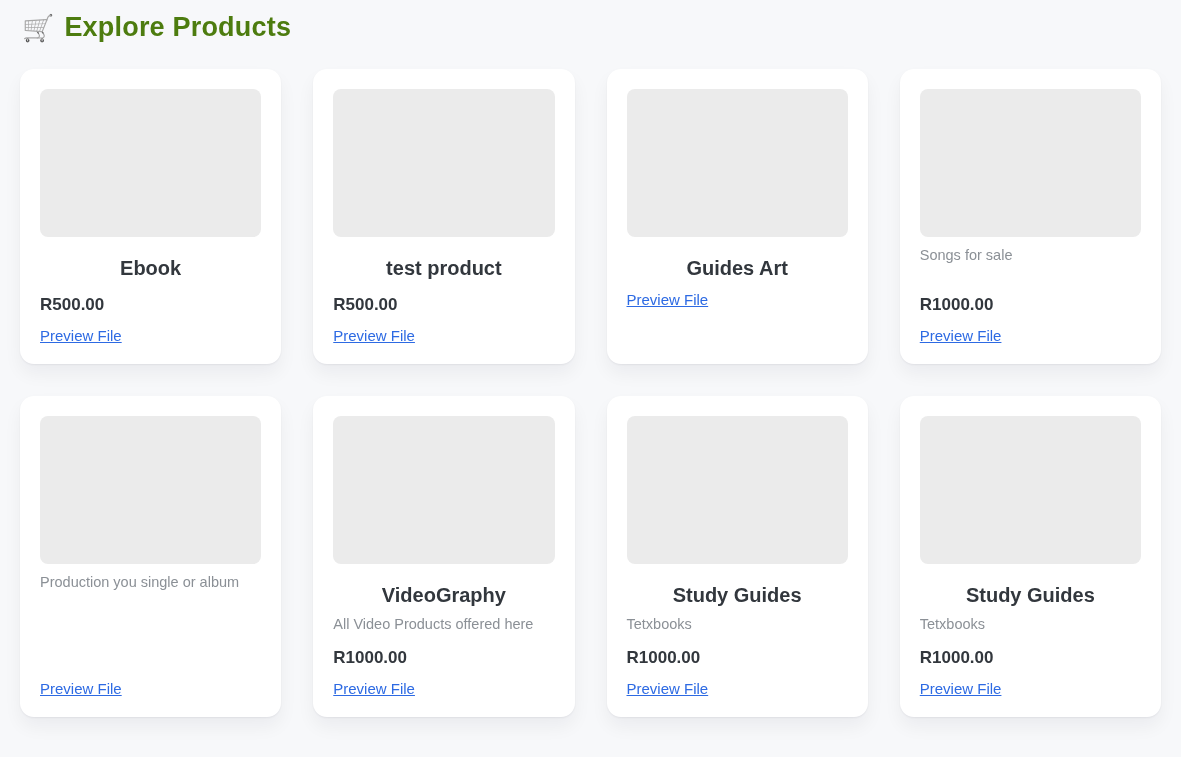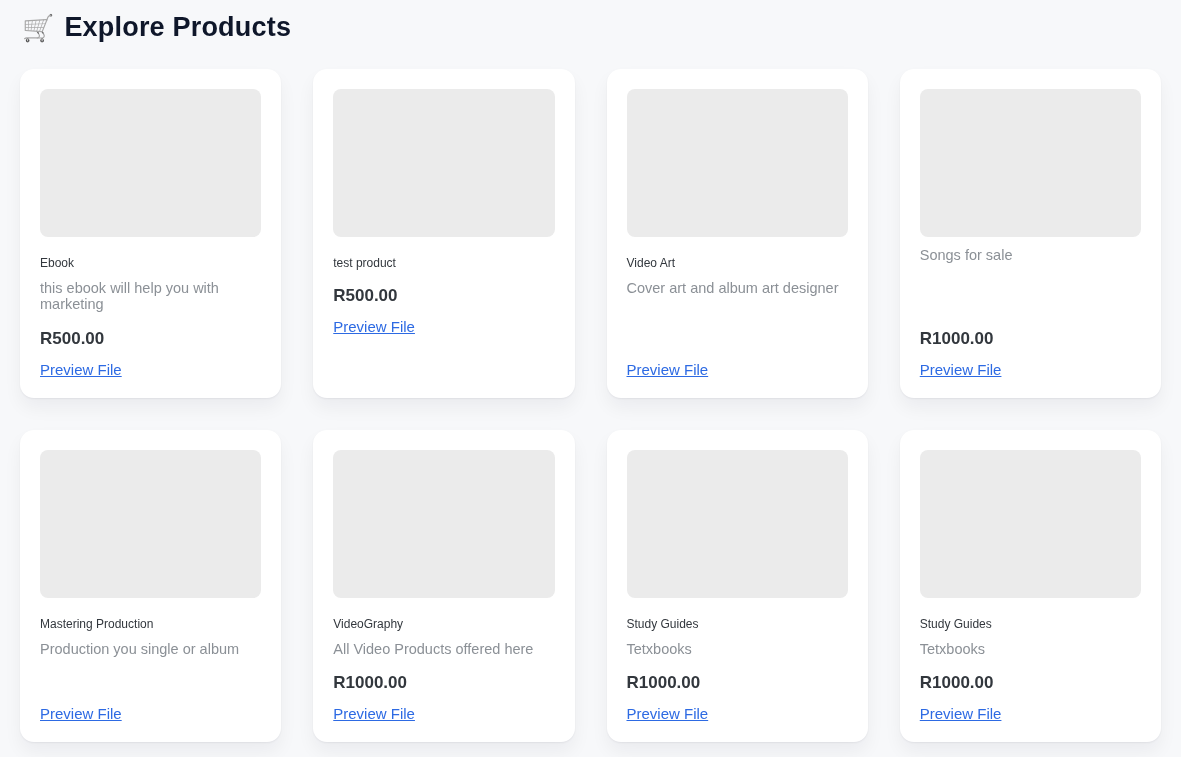--- a/index.html
+++ b/index.html
@@ -30,21 +30,21 @@
   .cart-emoji {
     font-size: 26px;
     line-height: 1;
     filter: grayscale(1);
   }
   h1.page-title {
     margin: 0;
     font-size: 27px;
     font-weight: 700;
     letter-spacing: 0.2px;
-    color: #0f172a;
+    color: #4d7c0f;
   }
 
   .grid {
     margin-top: 26px;
     display: grid;
     grid-template-columns: repeat(4, 1fr);
     gap: 32px;
     align-items: stretch;
   }
 
@@ -58,24 +58,25 @@
   }
   .thumb {
     width: 100%;
     height: 148px;
     background: var(--placeholder-bg);
     border-radius: 8px;
     flex: 0 0 auto;
   }
   .card h2.title {
     margin: 20px 0 0 0;
-    font-size: 12px;
-    font-weight: 400;
+    font-size: 20px;
+    font-weight: 700;
     color: var(--title-text);
     line-height: 1.1;
+    text-align: center;
   }
   .card p.desc {
     margin: 10px 0 0 0;
     font-size: 14.5px;
     line-height: 1.12;
     color: var(--muted-text);
     flex: 1 1 auto;
   }
   .card .price {
     margin-top: 16px;
@@ -98,49 +99,46 @@
 
   <header class="page-header">
     <span class="cart-emoji">🛒</span>
     <h1 class="page-title">Explore Products</h1>
   </header>
 
   <main class="grid">
   <article class="card">
     <div class="thumb"></div>
     <h2 class="title">Ebook</h2>
-    <p class="desc">this ebook will help you with marketing</p>
     <div class="price">R500.00</div>
     <a class="preview" href="#">Preview File</a>
   </article>
 
   <article class="card">
     <div class="thumb"></div>
     <h2 class="title">test product</h2>
     <div class="price">R500.00</div>
     <a class="preview" href="#">Preview File</a>
   </article>
 
   <article class="card">
     <div class="thumb"></div>
-    <h2 class="title">Video Art</h2>
-    <p class="desc">Cover art and album art designer</p>
+    <h2 class="title">Guides Art</h2>
     <a class="preview" href="#">Preview File</a>
   </article>
 
   <article class="card">
     <div class="thumb"></div>
     <p class="desc">Songs for sale</p>
     <div class="price">R1000.00</div>
     <a class="preview" href="#">Preview File</a>
   </article>
 
   <article class="card">
     <div class="thumb"></div>
-    <h2 class="title">Mastering Production</h2>
     <p class="desc">Production you single or album</p>
     <a class="preview" href="#">Preview File</a>
   </article>
 
   <article class="card">
     <div class="thumb"></div>
     <h2 class="title">VideoGraphy</h2>
     <p class="desc">All Video Products offered here</p>
     <div class="price">R1000.00</div>
     <a class="preview" href="#">Preview File</a>

